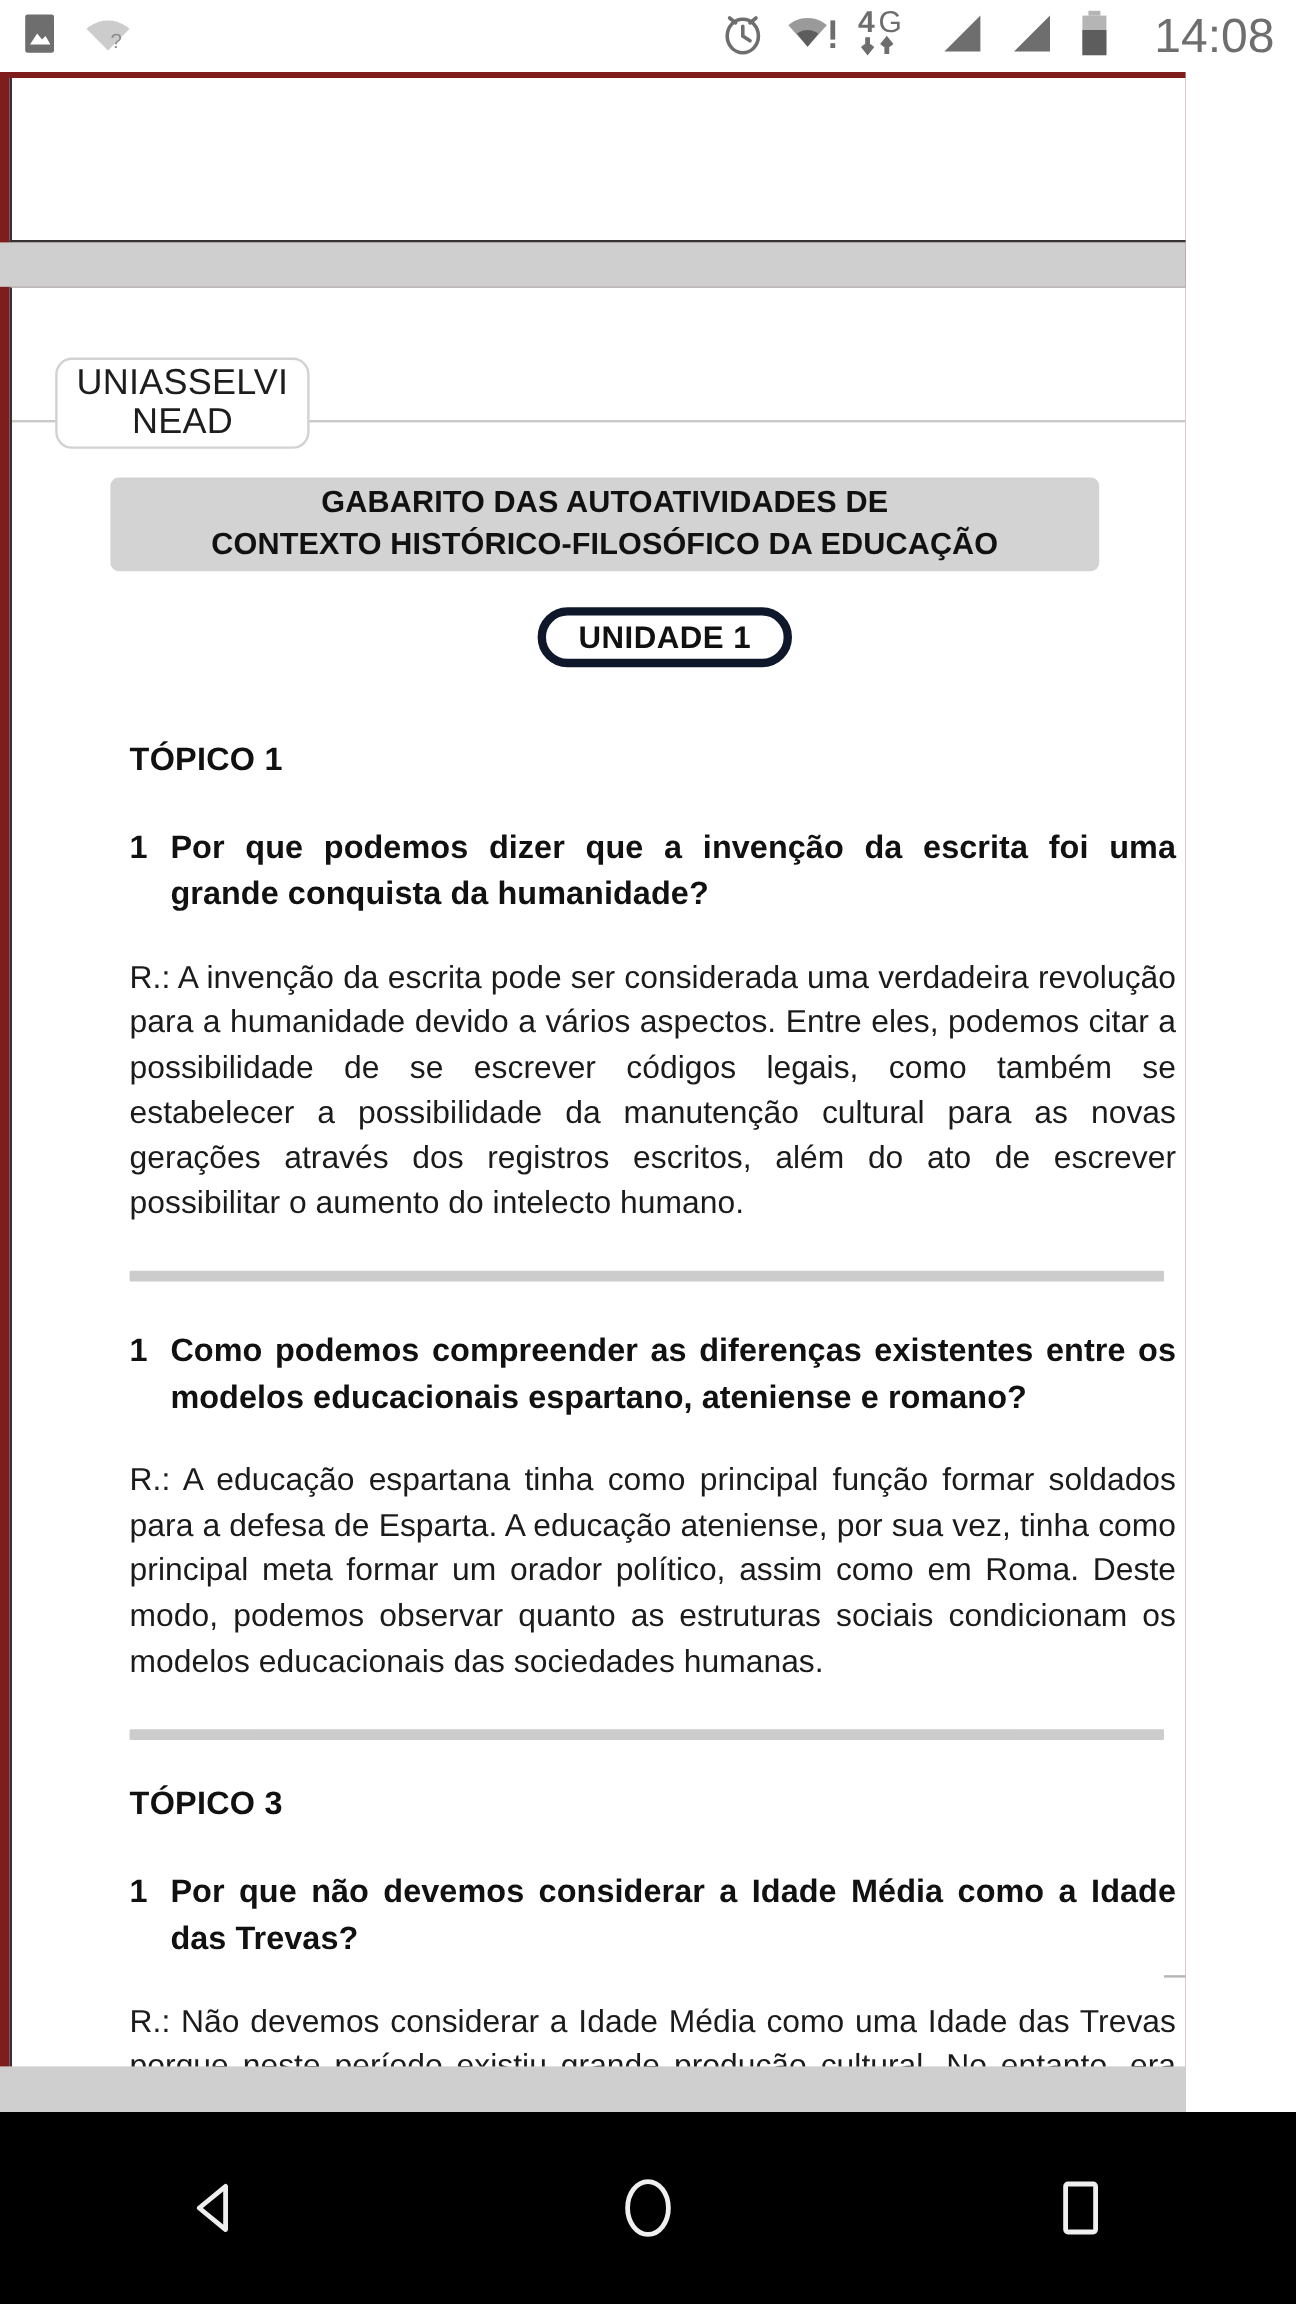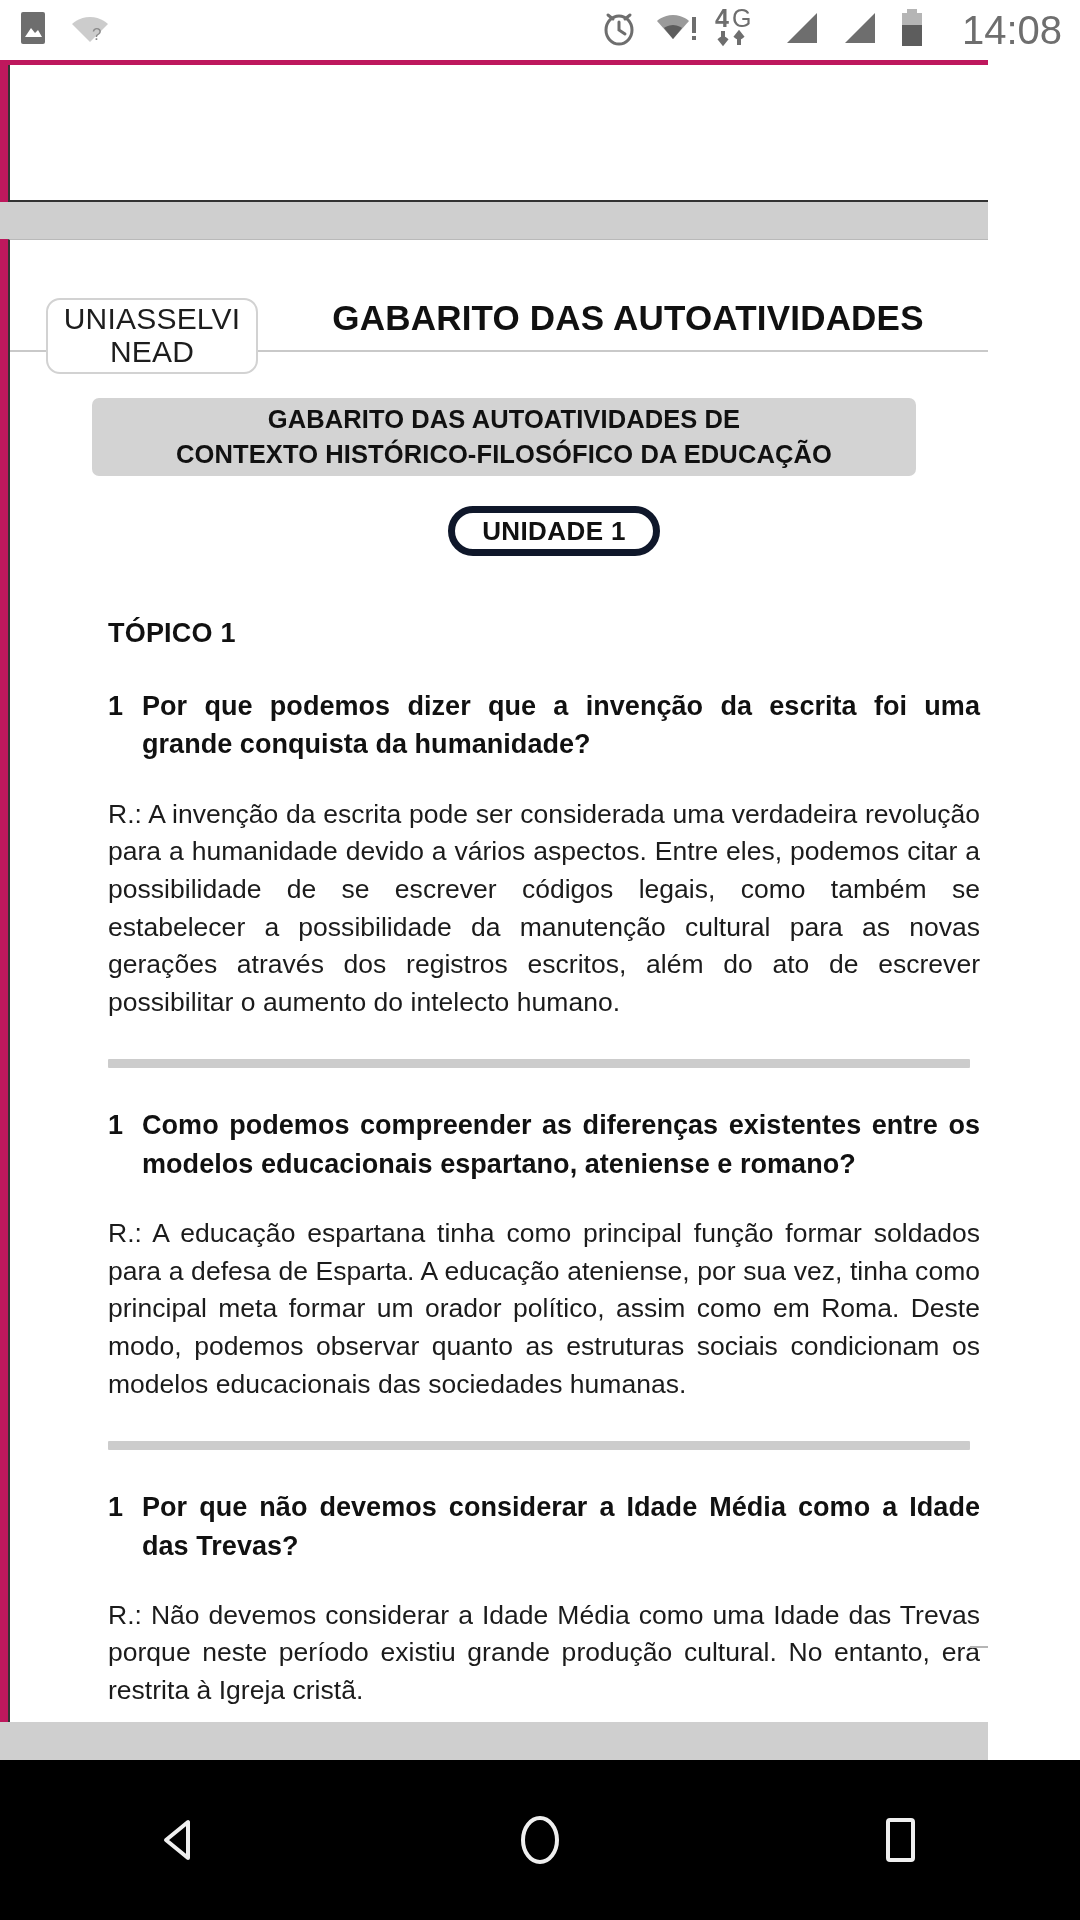--- a/index.html
+++ b/index.html
@@ -24,21 +24,21 @@
 
   .sb-clock {
     font-size: 40px; font-weight: 400; color: #6e6e6e;
     letter-spacing: 0px; margin-left: 21px; line-height: 1;
   }
 
   
   .docview {
     position: absolute; top: 60px; left: 0;
     width: 988px; height: 1700px;
-    background: #be185d;
+    background: #7f1d1d;
     overflow: hidden;
   }
 
   
   .page-prev {
     position: absolute; top: 5px; left: 8px;
     width: 1078px; height: 137px;
     background: #ffffff;
     border-left: 2px solid #333;
     border-bottom: 2px solid #333;
@@ -294,21 +294,20 @@
   <div class="page">
 
     <div class="head-rule"></div>
     <div class="head-rule-right"></div>
 
     <div class="logo-box">
       <div class="logo-l1">UNIASSELVI</div>
       <div class="logo-l2">NEAD</div>
     </div>
 
-    <div class="running-title">GABARITO DAS AUTOATIVIDADES</div>
     <div class="page-num">3</div>
 
     <div class="banner">
       <div class="banner-l">GABARITO DAS AUTOATIVIDADES DE</div>
       <div class="banner-l">CONTEXTO HISTÓRICO-FILOSÓFICO DA EDUCAÇÃO</div>
     </div>
 
     <div class="pill">
       <span>UNIDADE 1</span>
     </div>
@@ -330,20 +329,21 @@
         <div class="question">
           <div class="q-num">1</div>
           <div class="q-text">Como podemos compreender as diferenças existentes entre os modelos educacionais espartano, ateniense e romano?</div>
         </div>
         <div class="answer">R.: A educação espartana tinha como principal função formar soldados para a defesa de Esparta. A educação ateniense, por sua vez, tinha como principal meta formar um orador político, assim como em Roma. Deste modo, podemos observar quanto as estruturas sociais condicionam os modelos educacionais das sociedades humanas.</div>
       </div>
 
       <div class="sep"></div>
 
       <div class="blk">
+        <div class="topic-label">TÓPICO 3</div>
         <div class="question">
           <div class="q-num">1</div>
           <div class="q-text">Por que não devemos considerar a Idade Média como a Idade das Trevas?</div>
         </div>
         <div class="answer">R.: Não devemos considerar a Idade Média como uma Idade das Trevas porque neste período existiu grande produção cultural. No entanto, era restrita à Igreja cristã.</div>
       </div>
 
     </div>
 
     <div class="side-rule"></div>

